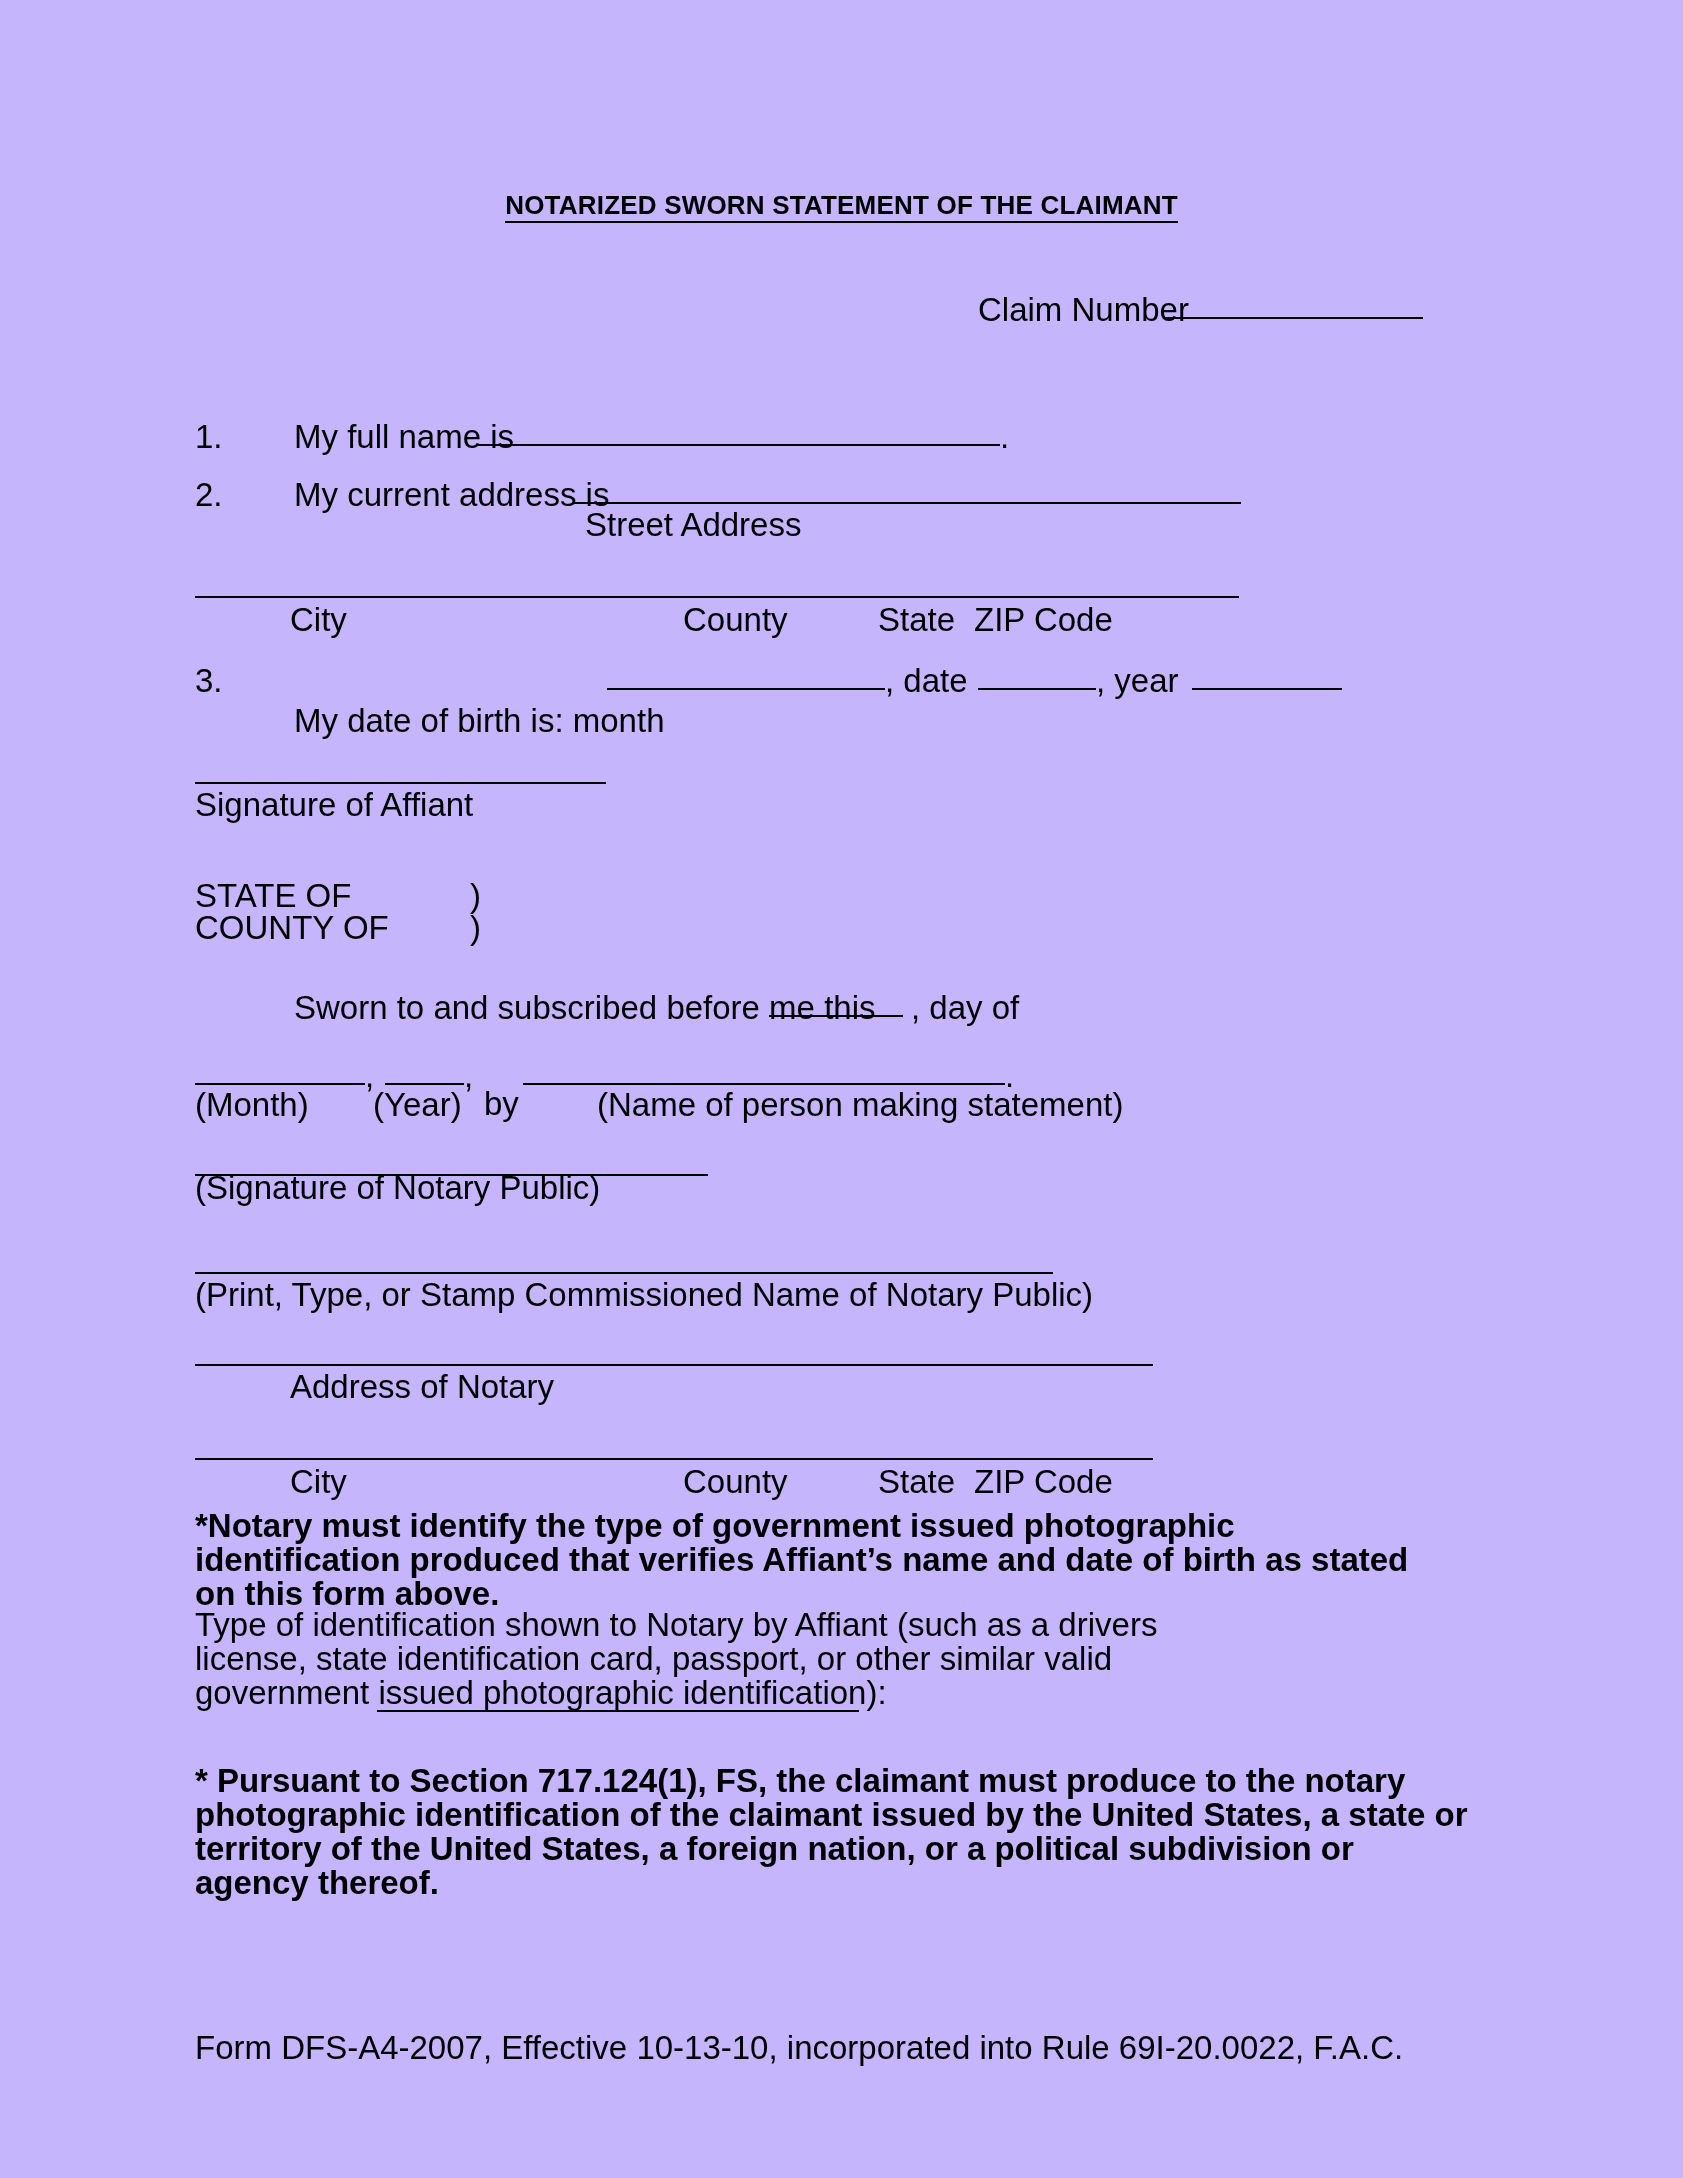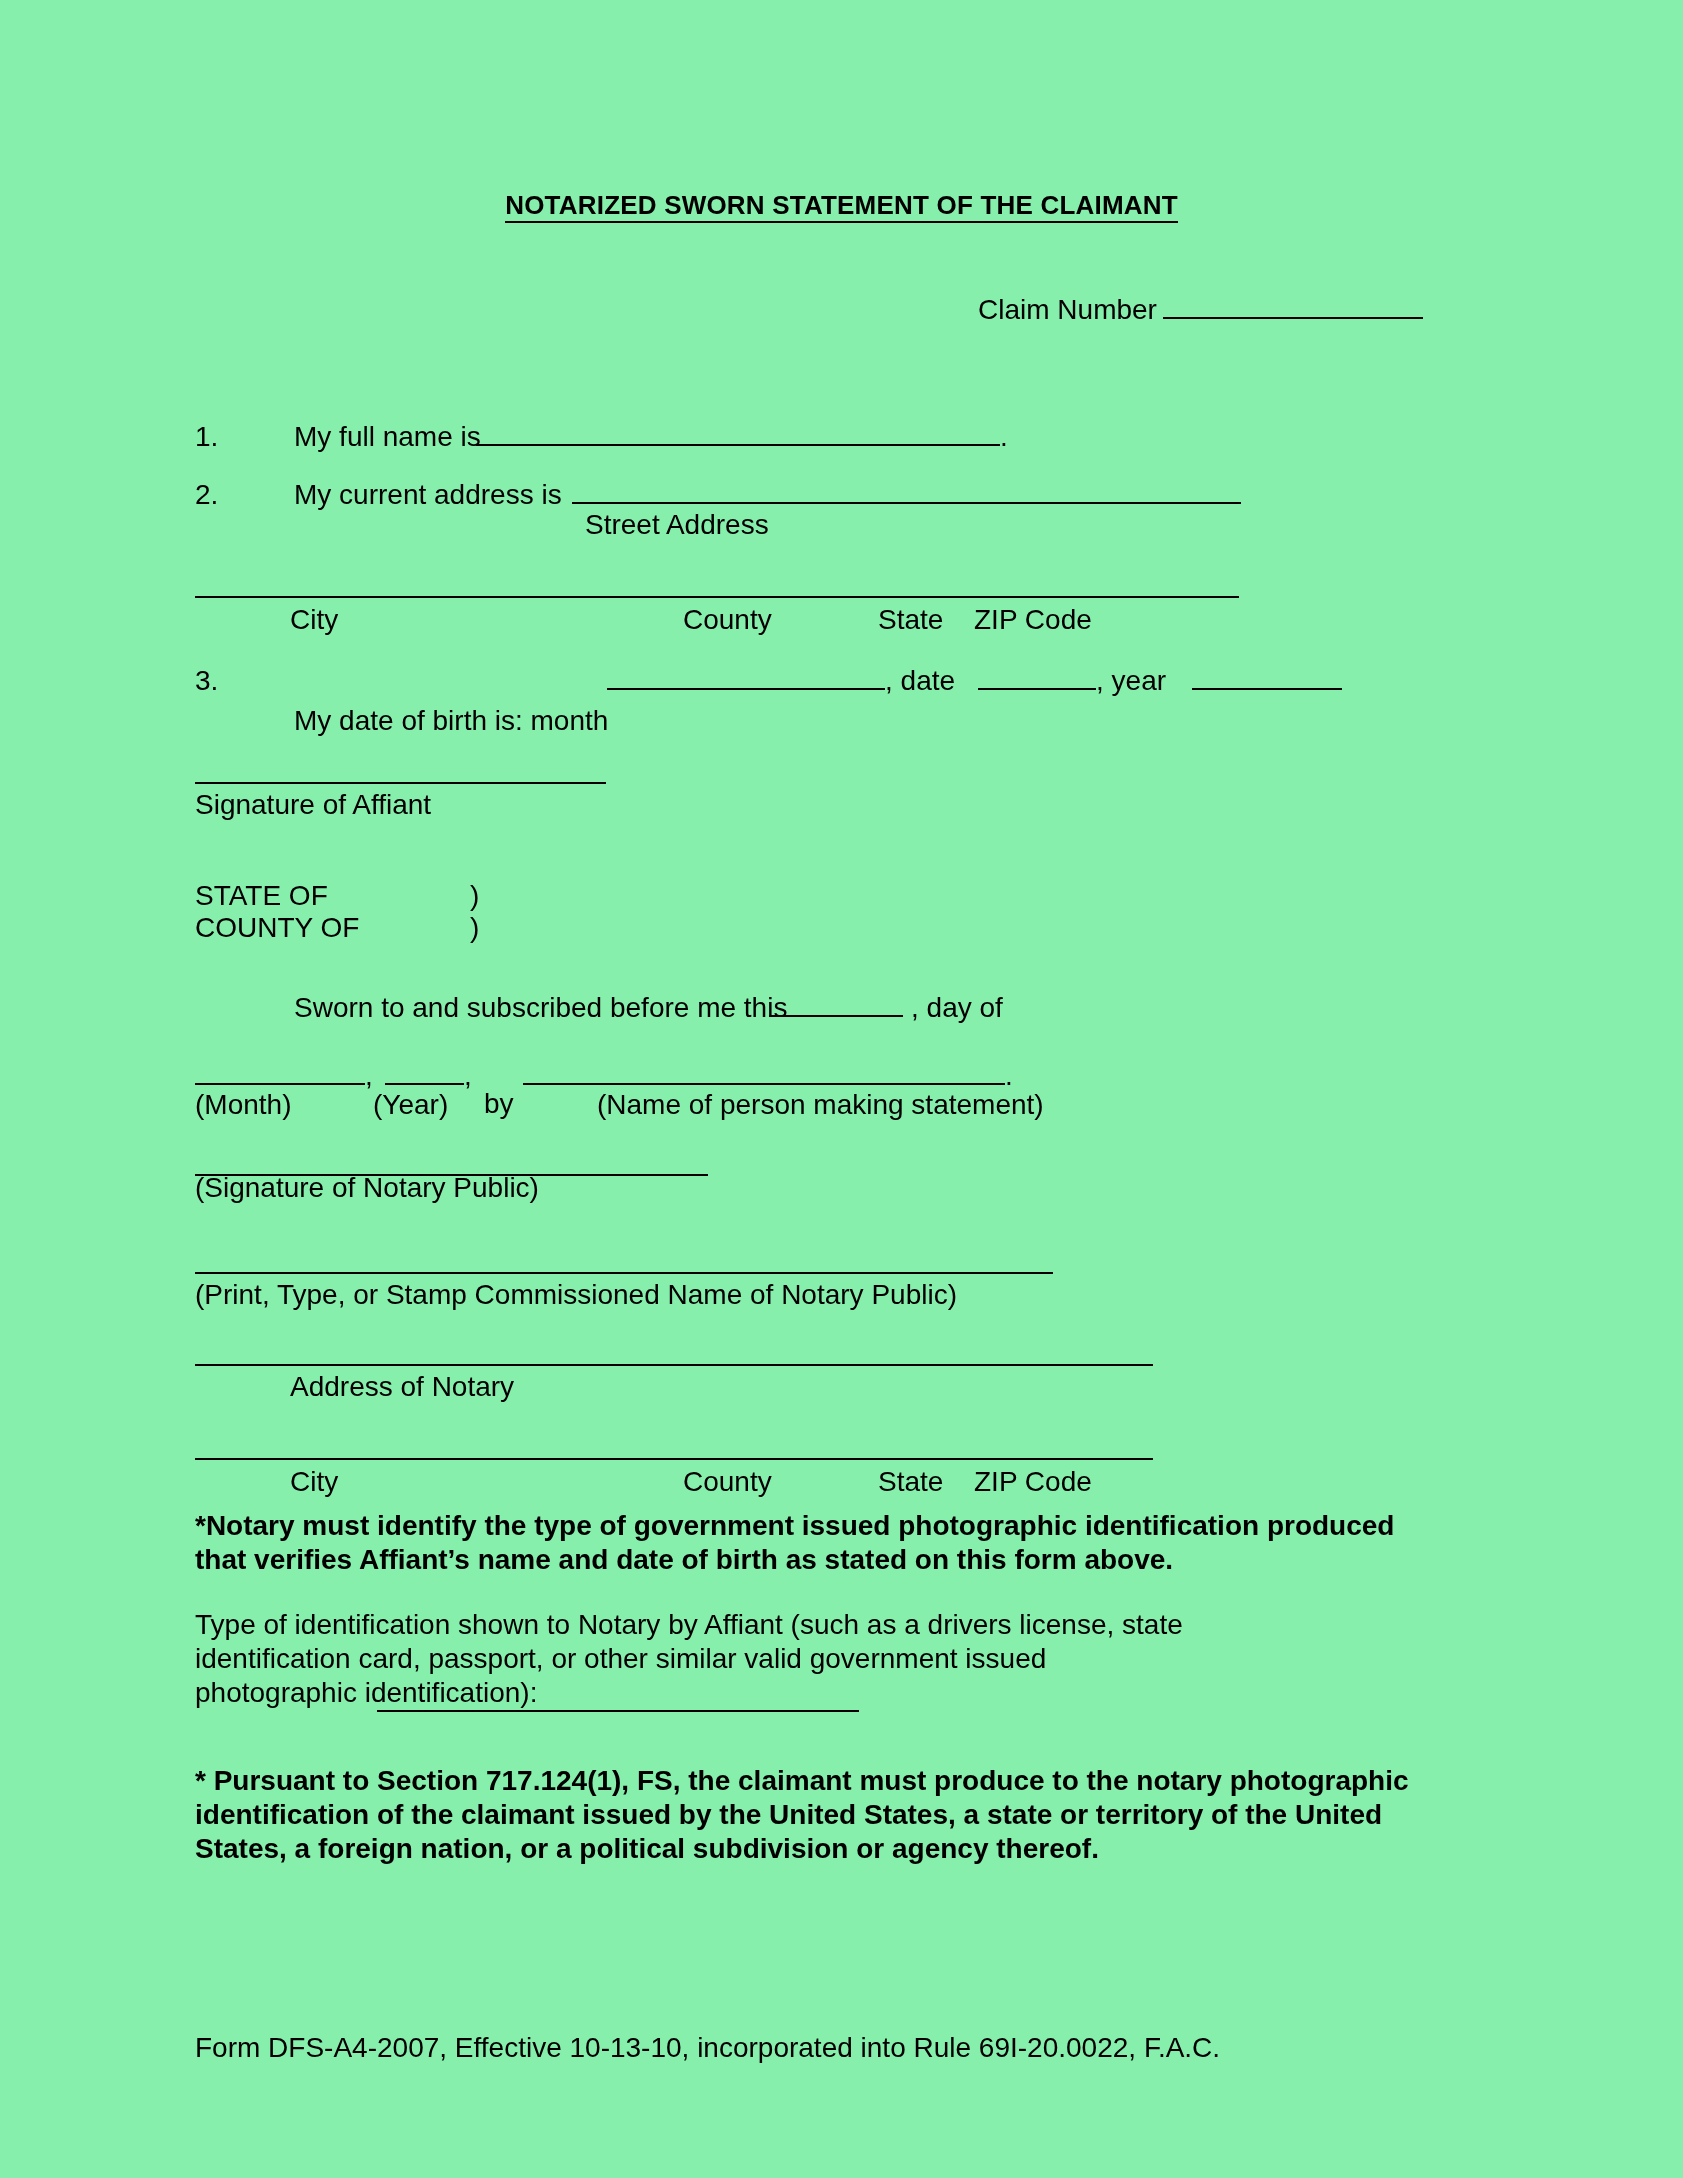--- a/index.html
+++ b/index.html
@@ -9,29 +9,29 @@
     background: #ffffff;
   }
   body {
     font-family: "Liberation Sans", sans-serif;
     color: #000000;
   }
   .page {
     position: relative;
     width: 1683px;
     height: 2178px;
-    background: #86efac;
+    background: #c4b5fd;
     margin: 0 auto;
     overflow: hidden;
   }
 
   
   .t {
     position: absolute;
-    font-size: 28px;
+    font-size: 33px;
     line-height: 33px;
     white-space: pre;
     letter-spacing: 0px;
   }
   .wrap { white-space: normal; }
   .b { font-weight: bold; }
 
   
   .doc-title {
     position: absolute;

